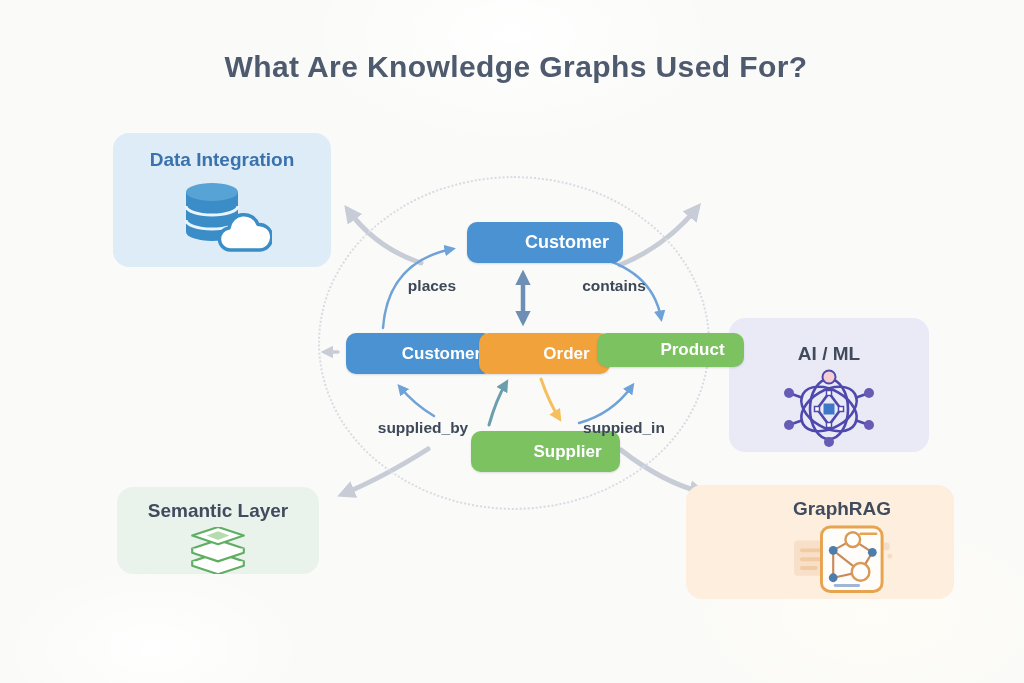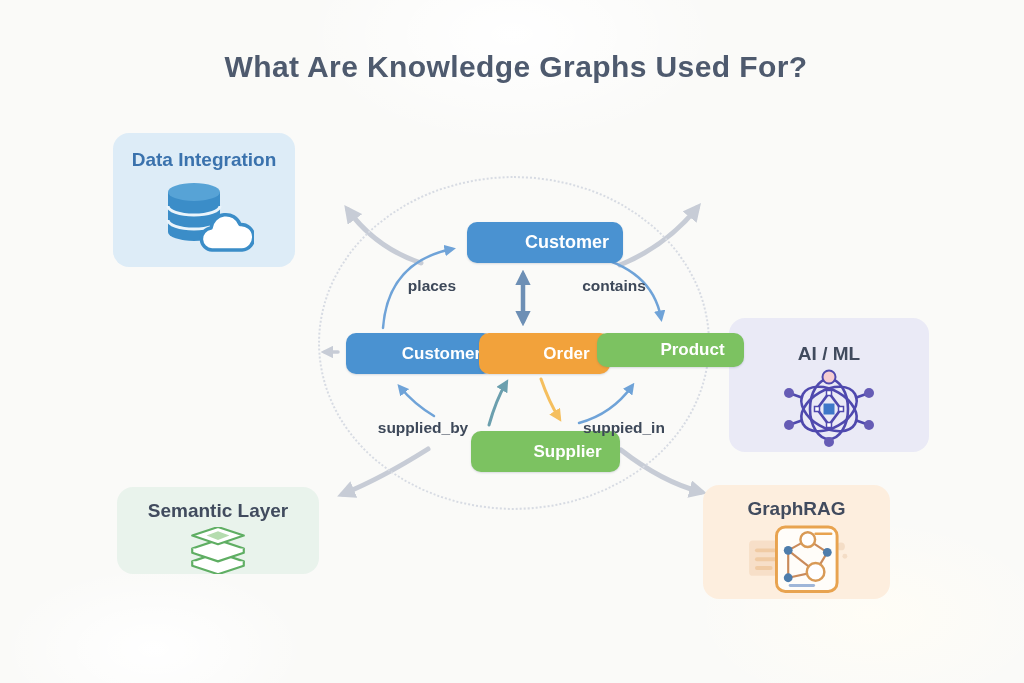--- a/index.html
+++ b/index.html
@@ -18,31 +18,31 @@
   }
   .title{
     position:absolute;top:46px;left:0;width:100%;
     margin:4px;text-align:center;
     font-size:30px;font-weight:700;letter-spacing:.4px;
     color:#4e5a6e;
   }
   
   .card{position:absolute;border-radius:16px;display:flex;flex-direction:column;align-items:center;}
   .card-label{font-weight:700;font-size:19px;color:#414b5e;text-align:center;line-height:1.25;}
-  .card-di{left:113px;top:133px;width:182px;height:134px;background:#ddecf7;}
+  .card-di{left:113px;top:133px;width:218px;height:134px;background:#ddecf7;}
   .card-di .card-label{color:#3a72ad;margin-top:15px;}
   .card-sd{left:117px;top:318px;width:228px;height:137px;background:#ebecf4;}
   .card-sd .card-label{margin-top:12px;max-width:110px;}
   .card-sl{left:117px;top:487px;width:202px;height:87px;background:#e9f3ec;}
   .card-sl .card-label{margin-top:12px;}
   .card-an{left:713px;top:135px;width:218px;height:131px;background:#f1f6ef;}
   .card-an .card-label{margin-top:15px;}
   .card-ai{left:729px;top:318px;width:200px;height:134px;background:#eaeaf6;}
   .card-ai .card-label{margin-top:24px;}
-  .card-gr{left:703px;top:485px;width:187px;height:114px;background:#fdeede;}
+  .card-gr{left:686px;top:485px;width:224px;height:114px;background:#fdeede;padding-left:44px;}
   .card-gr .card-label{margin-top:12px;}
   .card svg{display:block;}
   
   .dotted-circle{
     position:absolute;left:318px;top:176px;width:392px;height:334px;
     border:2px dotted #d7dbe3;border-radius:50%;box-sizing:border-box;
   }
   .node{
     position:absolute;display:flex;align-items:center;justify-content:center;
     color:#ffffff;font-weight:700;font-size:17px;border-radius:10px;

